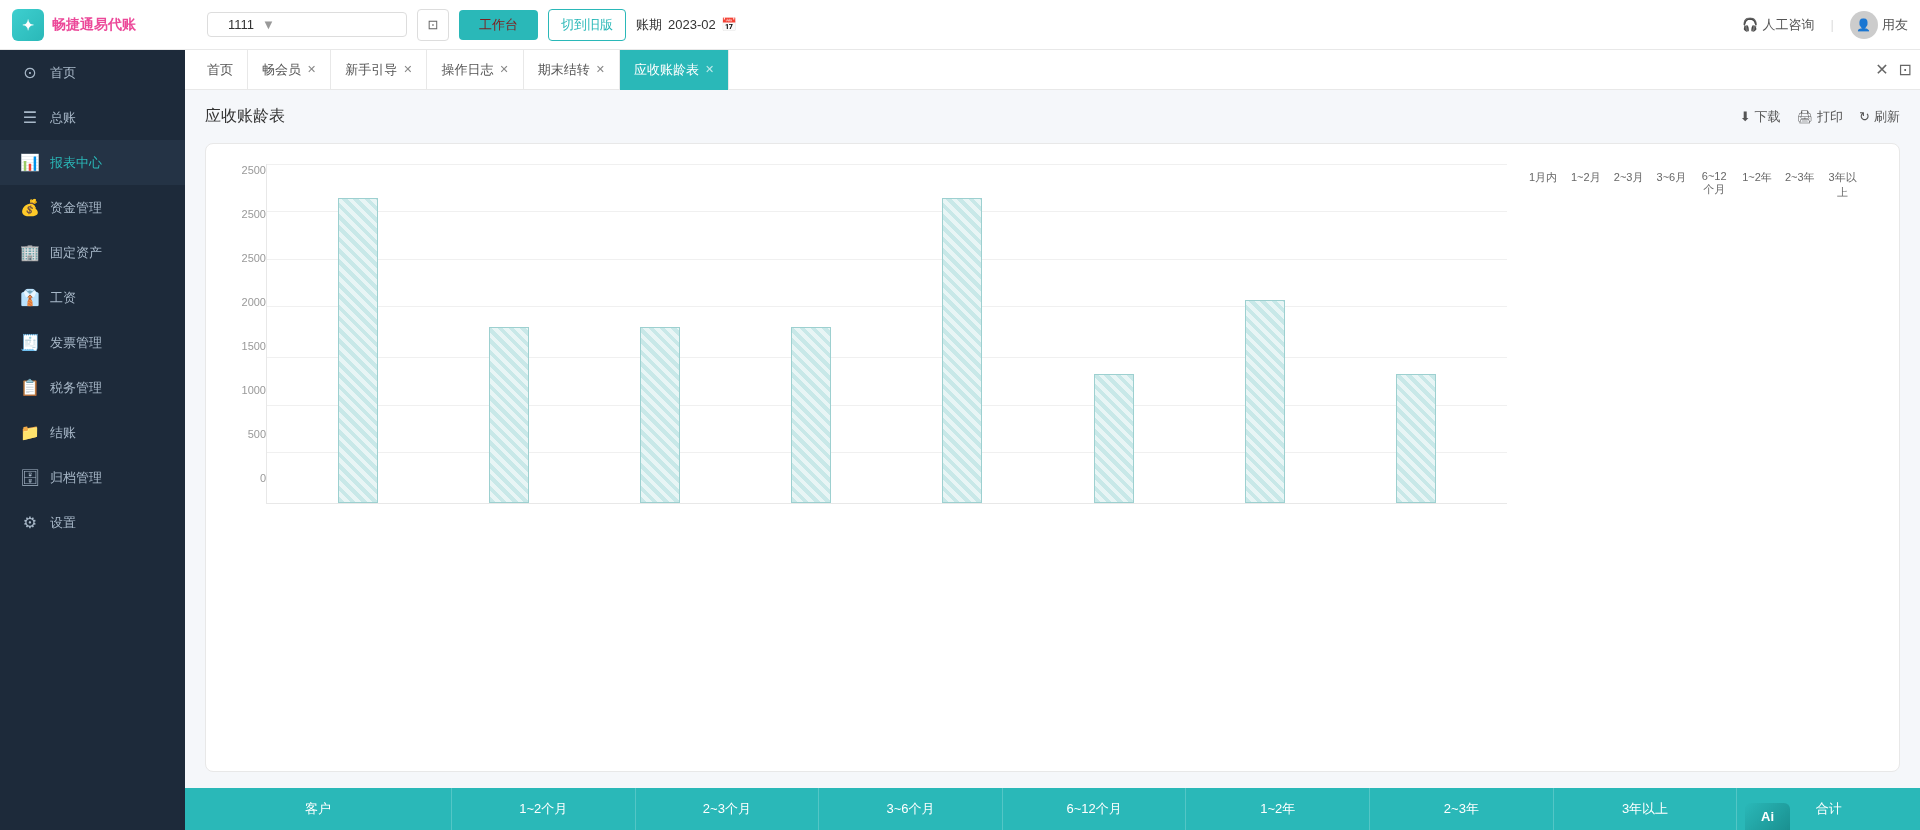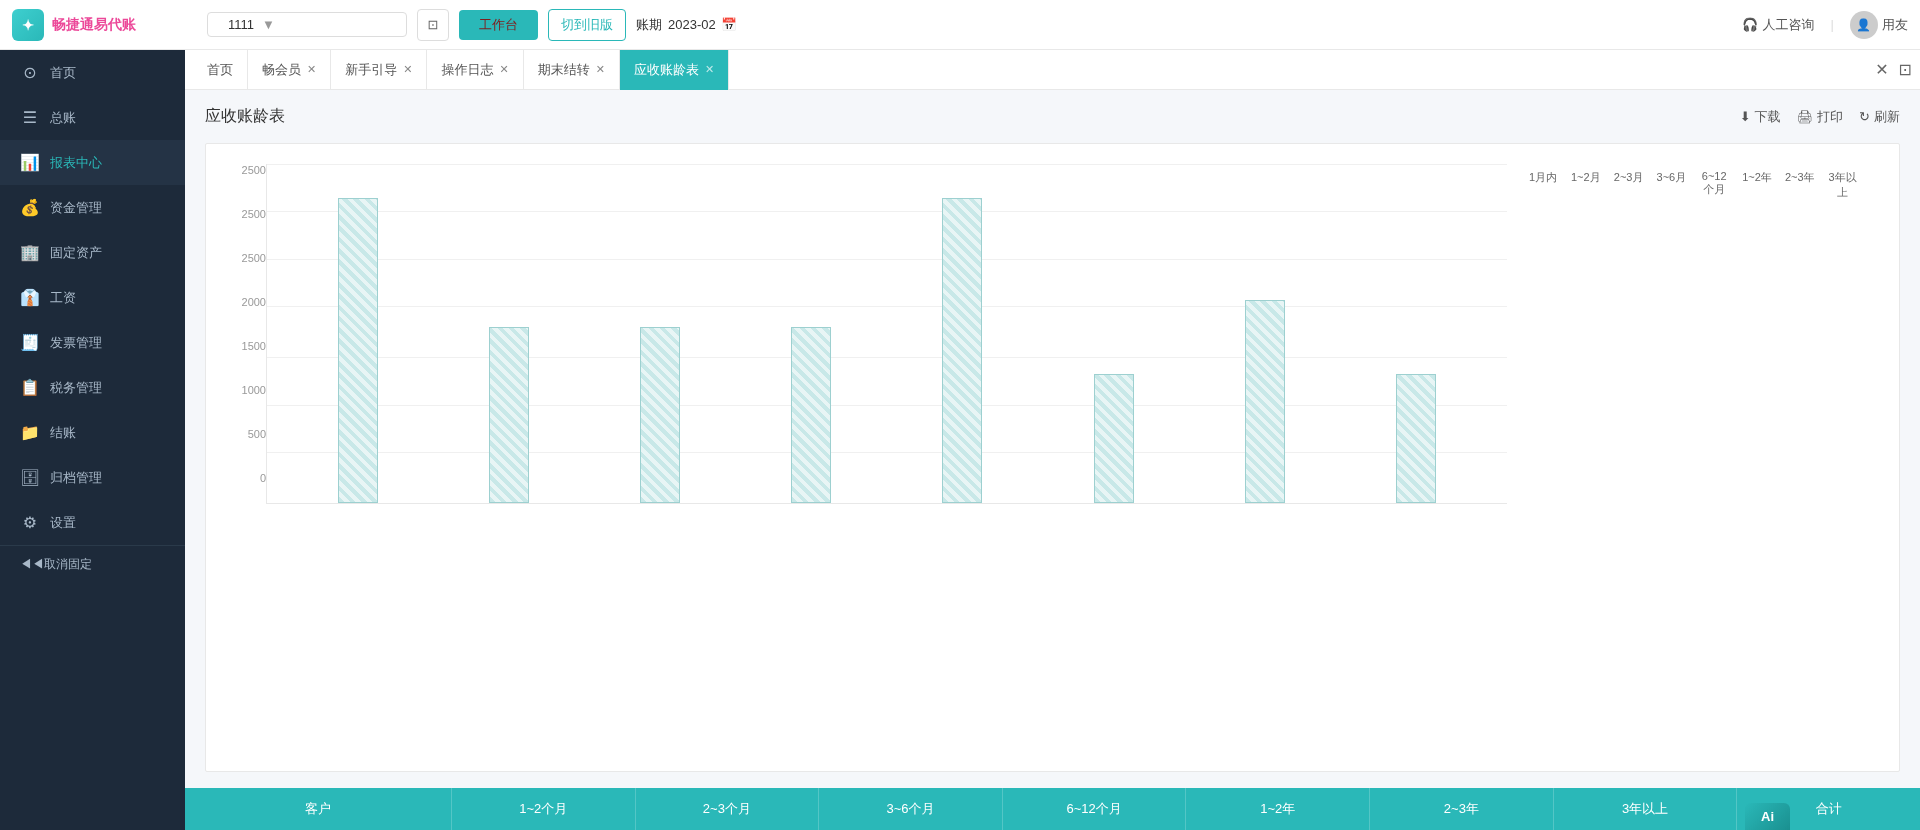--- a/index.html
+++ b/index.html
@@ -146,21 +146,21 @@
     .action-btn {
       display: flex; align-items: center; gap: 4px;
       color: #555; cursor: pointer; font-size: 13px;
       background: none; border: none;
     }
 
     
     .chart-container {
       background: #fff;
       border: 1px solid #e8e8e8;
-      border-radius: 2px;
+      border-radius: 8px;
       padding: 20px;
       flex: 1;
       min-height: 400px;
       position: relative;
     }
 
     .chart-area {
       position: relative;
       height: 340px;
       display: flex;
@@ -350,23 +350,20 @@
       <span class="icon">📁</span>
       <span>结账</span>
     </div>
     <div class="sidebar-item">
       <span class="icon">🗄</span>
       <span>归档管理</span>
     </div>
     <div class="sidebar-item">
       <span class="icon">⚙</span>
       <span>设置</span>
-    </div>
-    <div class="sidebar-bottom">
-      <span>◀◀取消固定</span>
     </div>
   </div>
 
   <div class="content-area">
 
     <div class="tabs-bar">
       <div class="tab">
         <span>首页</span>
       </div>
       <div class="tab">

